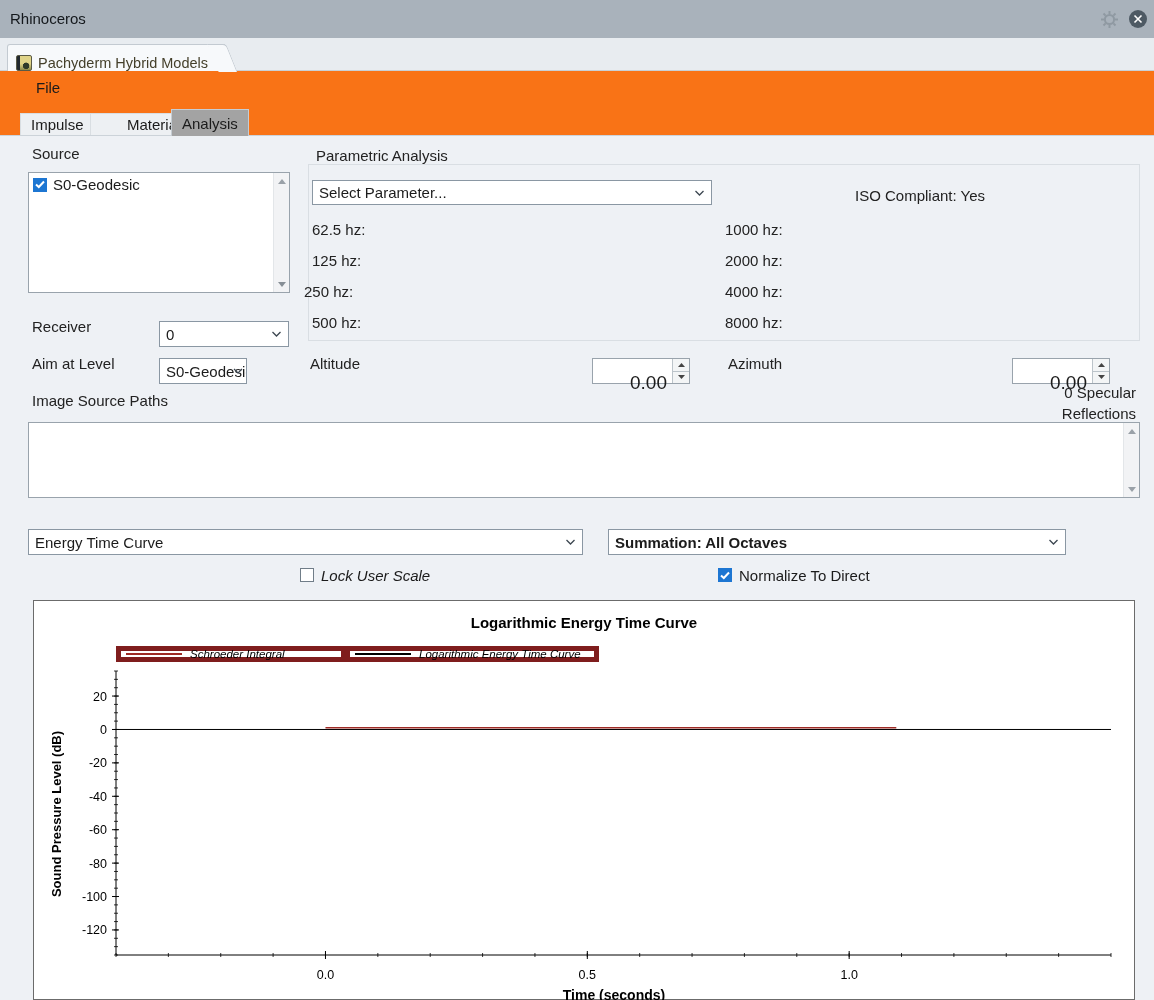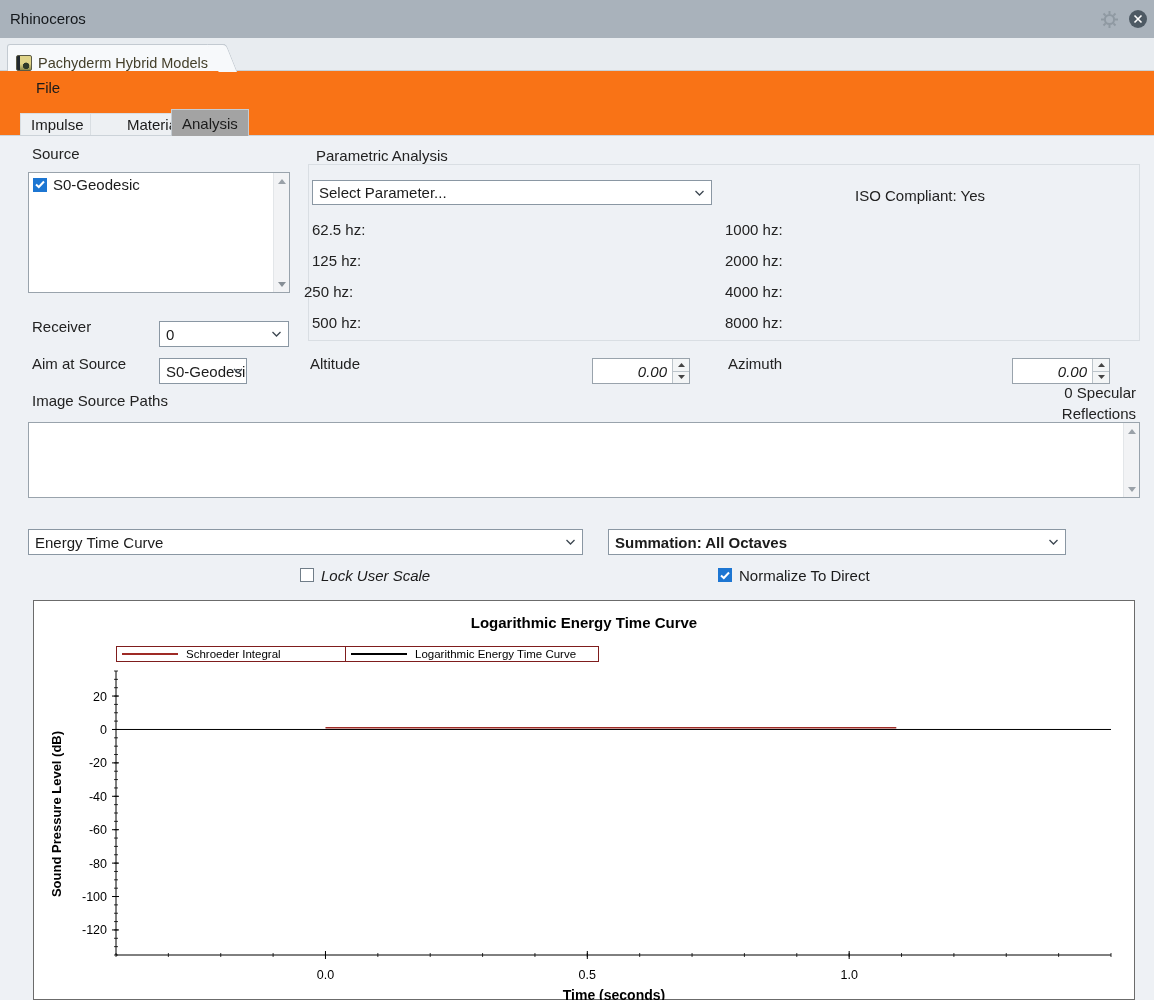--- a/index.html
+++ b/index.html
@@ -54,21 +54,21 @@
 
   .list-item { display:flex; align-items:center; gap:6px; padding:3px 4px; font-size:15px; }
 
   .cb { width:14px; height:14px; border:1px solid #707d88; background:#fff; display:inline-flex;
     align-items:center; justify-content:center; flex:0 0 auto; line-height:0; }
   .cb svg { display:none; }
   .cb.checked { background:#1d76d2; border-color:#1d76d2; }
   .cb.checked svg { display:block; }
 
   .spinner { position:absolute; width:98px; height:26px; background:#fff; border:1px solid #99a3ac; }
-  .spinner .val { position:absolute; right:22px; top:0; height:100%; display:flex; align-items:center; font-size:15px;font-style:italic; }
+  .spinner .val { position:absolute; right:22px; top:12px; height:100%; display:flex; align-items:center; font-size:19px; }
   .spin-btns { position:absolute; right:0; top:0; width:17px; height:100%; border-left:1px solid #bcc4ca;
     display:flex; flex-direction:column; }
   .spin-btn { flex:1; display:flex; align-items:center; justify-content:center; background:#f3f5f6; line-height:0; }
   .spin-btn + .spin-btn { border-top:1px solid #bcc4ca; }
 
   
   #parametric-box { position:absolute; left:308px; top:164px; width:832px; height:177px; border:1px solid #d9dee3; }
   #parametric-title { position:absolute; left:312px; top:147px; padding:0 4px; background:#eef1f5; z-index:2; }
   .freq { position:absolute; font-size:15px; color:#222; }
 
@@ -76,22 +76,22 @@
 
   #specular-text { position:absolute; left:1030px; top:382px; width:106px; text-align:right; line-height:21px;
     font-size:15px; color:#222; }
 
   
   #chart-panel { position:absolute; left:33px; top:600px; width:1102px; height:400px; background:#fff;
     border:1px solid #6b6b6b; }
   .chart-title { position:absolute; left:0; top:13px; width:100%; text-align:center; font-weight:bold;
     font-size:15px; color:#000; }
   .chart-legend { position:absolute; left:82px; top:45px; display:flex; }
-  .legend-cell { height:16px; border:1px solid #7f1d1d; background:#fff; display:flex; align-items:center;
-    gap:8px; padding-left:5px; }
+  .legend-cell { height:16px; border:5px solid #7f1d1d; background:#fff; display:flex; align-items:center;
+    gap:8px; padding-left:5px;font-style:italic; }
   .legend-cell + .legend-cell { margin-left:-1px; }
   .legend-swatch { width:56px; height:2px; background:#000; flex:0 0 auto; }
   .legend-label { font-size:11.5px; color:#000; white-space:nowrap; }
   .y-axis-title { position:absolute; left:22px; top:213px; transform:translate(-50%,-50%) rotate(-90deg);
     font-weight:bold; font-size:13px; white-space:nowrap; color:#000; }
   .x-axis-title { position:absolute; left:430px; top:386px; width:300px; text-align:center; font-weight:bold;
     font-size:14px; color:#000; }
   #chart-svg { position:absolute; left:0; top:0; }
 </style>
 </head>
@@ -179,21 +179,21 @@
 
 <span class="lbl" style="left:32px; top:318px;">Receiver</span>
 <div class="combo" style="left:159px; top:321px; width:130px; height:26px;">
   <span>0</span>
   <span class="combo-arrow">
     <svg width="11" height="7">
         <polyline points="1.5,1.5 5.5,5.5 9.5,1.5" fill="none" stroke="#3c4650" stroke-width="1.3"></polyline>
       </svg></span>
 </div>
 
-<span class="lbl" style="left:32px; top:355px;">Aim at Source</span>
+<span class="lbl" style="left:32px; top:355px;">Aim at Level</span>
 <div class="combo small" style="left:159px; top:358px; width:88px; height:26px; padding-right:16px;">
   <span>S0-Geodesic</span>
   <span class="combo-arrow">
     <svg width="10" height="6">
         <polyline points="1,1 5,5 9,1" fill="none" stroke="#3c4650" stroke-width="1.2"></polyline>
       </svg></span>
 </div>
 
 <span class="lbl" style="left:310px; top:355px;">Altitude</span>
 <div class="spinner" style="left:592px; top:358px;">

